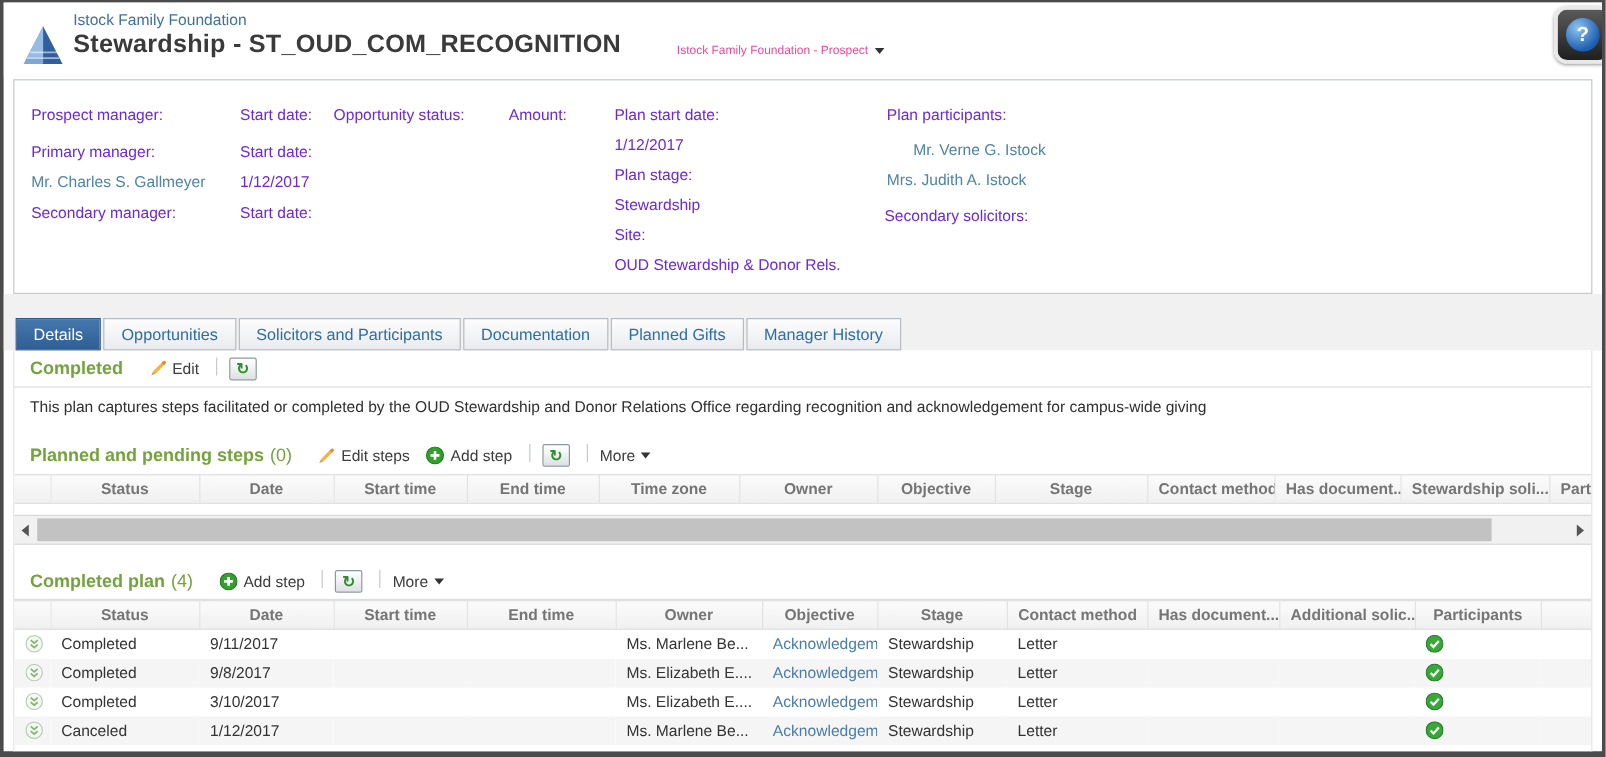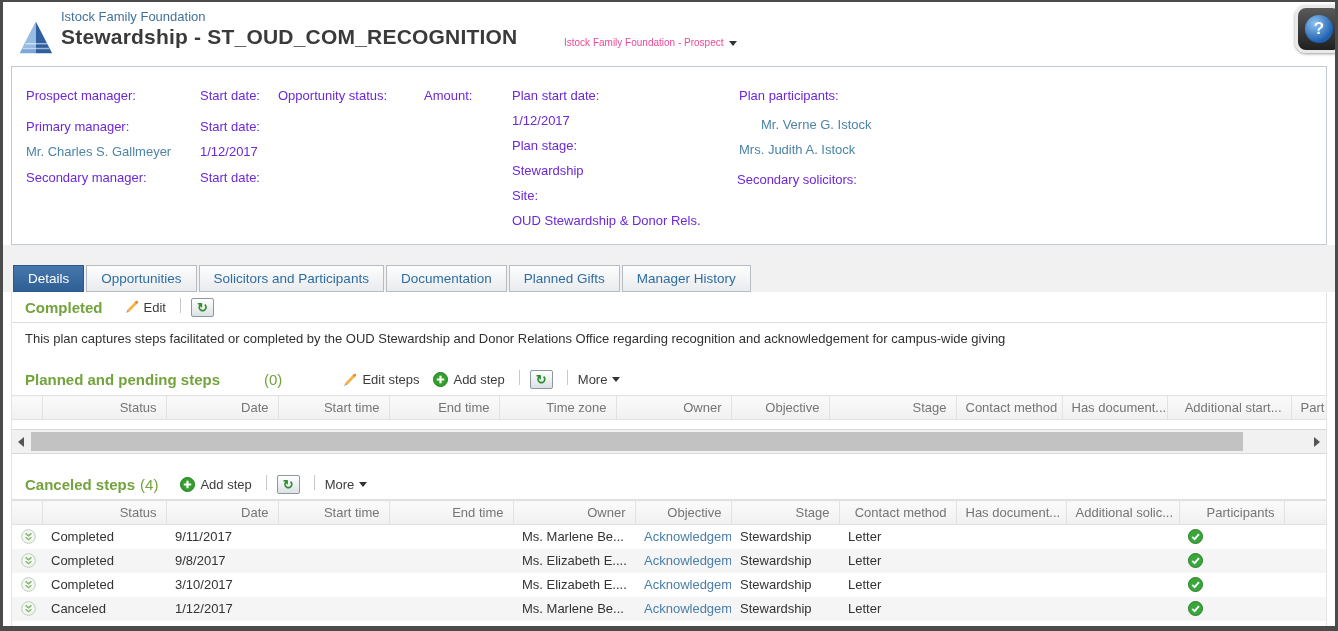--- a/index.html
+++ b/index.html
@@ -39,24 +39,24 @@
   .section-title { font-size:15px; font-weight:bold; color:#73a33c; }
   .section-count { font-size:15px; color:#73a33c; margin-left:5px; }
   .controls { display:flex; margin-left:22px; font-size:13px; color:#3c3c3c; }
   .control { display:flex; align-items:center; cursor:pointer; margin-right:14px; }
   .control svg { margin-right:5px; }
   .divider { width:1px; height:15px; background:#c9c9c9; margin:0 10px 0 0; }
   .icon-btn { width:23px; height:19px; border:1px solid #8e979e; border-radius:2px; background:linear-gradient(#ffffff,#dde1e4);
     display:flex; align-items:center; justify-content:center; cursor:pointer; margin-right:14px;
     color:#2f8f2f; font-size:13px; font-weight:bold; line-height:1; }
   .narrative-text { padding:8px 13px 13px; font-size:13px; color:#303030; }
-  .planned-header { margin-top:5px; border-bottom:none;gap:39px; }
+  .planned-header { margin-top:5px; border-bottom:none; }
   
   table { width:100%; border-collapse:collapse; table-layout:fixed; font-size:13px; }
-  th { height:24px; font-weight:normal; text-align:right; color:#757575; padding:3px 9px; white-space:nowrap; overflow:hidden;
+  th { height:24px; font-weight:bold; text-align:center; color:#757575; padding:3px 9px; white-space:nowrap; overflow:hidden;
     background:linear-gradient(#fbfbfb,#f0f0f1); border-top:1px solid #e2e2e4; border-bottom:1px solid #e2e2e4; border-right:1px solid #e2e2e4; cursor:pointer; }
   th:last-child { border-right:none; }
   td { height:24px; padding:2px 9px; color:#333; white-space:nowrap; overflow:hidden; }
   tbody tr:nth-child(even) { background:#f5f5f6; }
   td.icon-cell { padding:2px 0 0 9px; }
   td .link { color:#4a7da7; }
   .empty-strip { height:9px; }
   
   .hscroll { position:relative; height:25px; margin:0; background:#f1f1f1; border-top:1px solid #d9d9d9; border-bottom:1px solid #d9d9d9; }
   .scroll-arrow { position:absolute; top:0; width:16px; height:100%; display:flex; align-items:center; justify-content:center; cursor:pointer; }
@@ -201,39 +201,39 @@
         <th>Status</th>
         <th>Date</th>
         <th>Start time</th>
         <th>End time</th>
         <th>Time zone</th>
         <th>Owner</th>
         <th>Objective</th>
         <th>Stage</th>
         <th>Contact method</th>
         <th>Has document...</th>
-        <th>Additional start...</th>
+        <th>Stewardship soli...</th>
         <th>Part</th>
       </tr>
     </thead>
   </table>
   <div class="empty-strip"></div>
   <div class="hscroll">
     <div class="scroll-arrow left">
         <span class="tri-left"></span>
       </div>
     <div class="scroll-thumb"></div>
     <div class="scroll-arrow right">
         <span class="tri-right"></span>
       </div>
   </div>
   <div class="section-gap"></div>
 
   <div class="section-header">
-    <span class="section-title">Canceled steps</span>
+    <span class="section-title">Completed plan</span>
     <span class="section-count">(4)</span>
     <div class="controls">
       <span class="control">
         <svg width="15" height="15" viewBox="0 0 15 15">
           <circle cx="7.5" cy="7.5" r="7" fill="#34a02c" stroke="#1f7d1f"></circle>
           <path d="M7.5 3.8 V11.2 M3.8 7.5 H11.2" stroke="#fff" stroke-width="2.2"></path>
         </svg>
         <span>Add step</span>
       </span>
       <span class="divider"></span>

